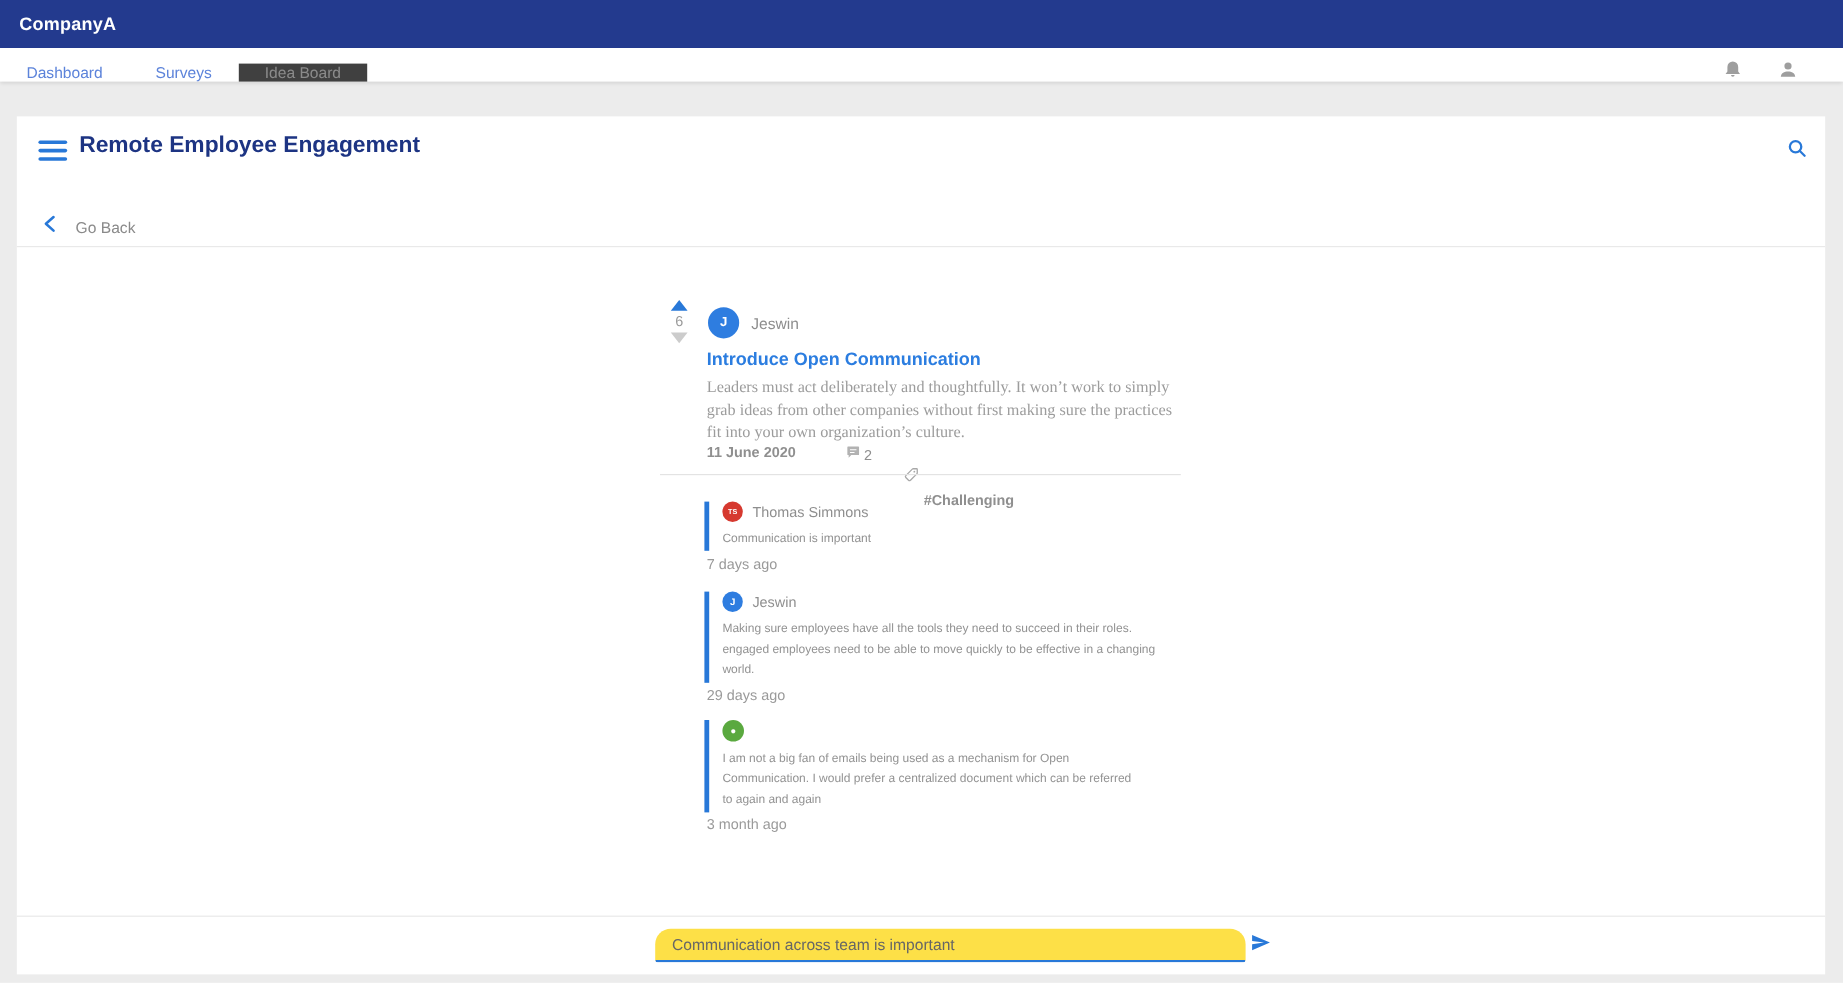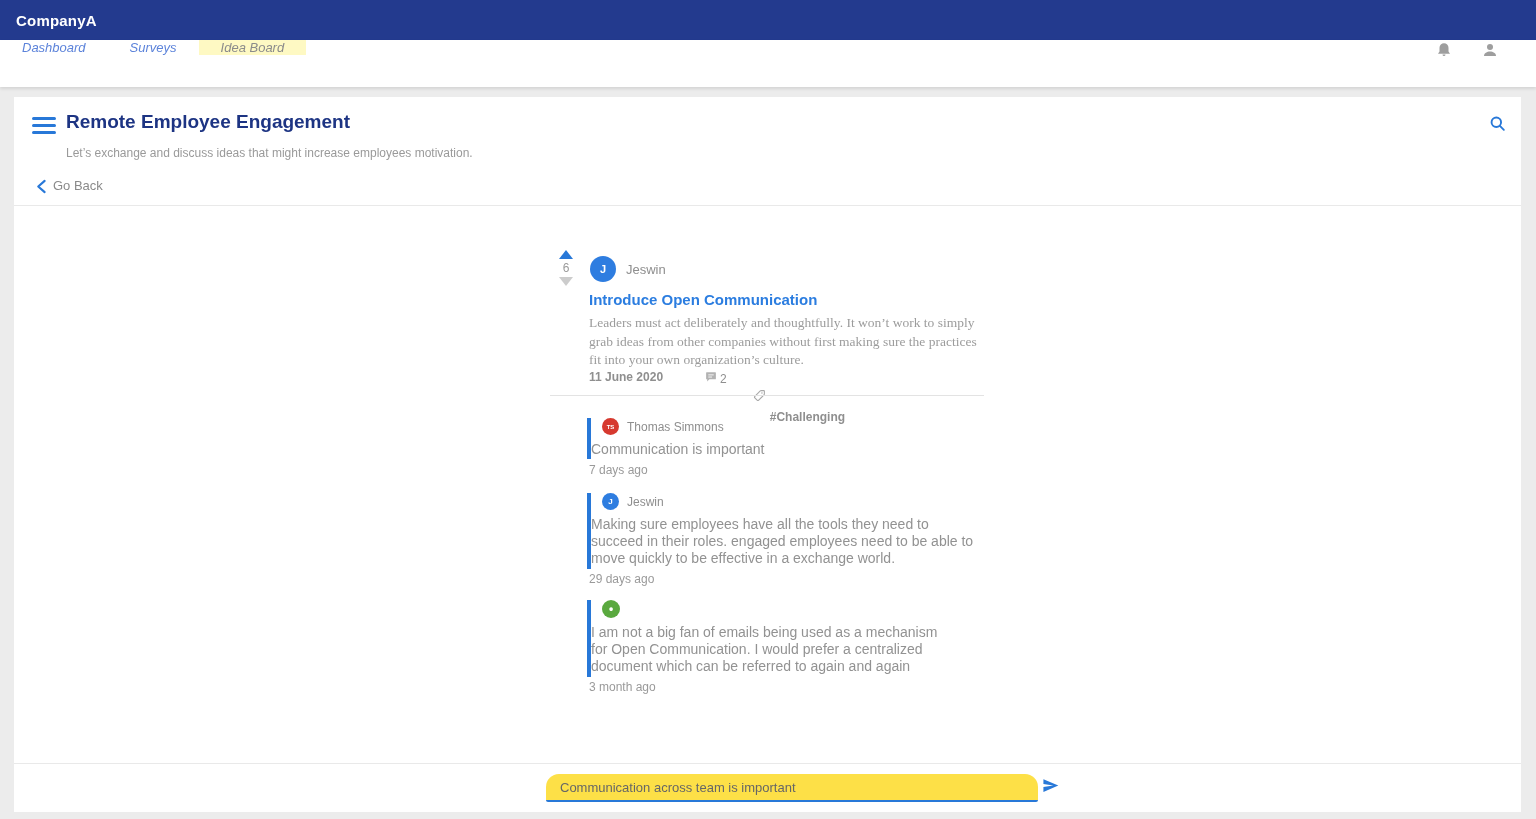--- a/index.html
+++ b/index.html
@@ -12,34 +12,33 @@
   }
   
   .navbar {
     position:absolute; left:0; top:0; width:1536px; height:40px;
     background:#233a8e;
     display:flex; align-items:center;
   }
   .brand { color:#ffffff; font-size:15px; font-weight:bold; margin-left:16px; letter-spacing:.2px; }
   
   .tabbar {
-    position:absolute; left:0; top:40px; width:1536px; height:47px;
+    position:absolute; left:0; top:40px; width:1536px; height:28px;
     background:#ffffff;
-    display:flex; align-items:flex-start;
+    display:flex; align-items:flex-end;
     box-shadow:0 2px 3px rgba(0,0,0,.10);
     z-index:5;
-    font-style:italic;
   }
   .tab {
     display:flex; align-items:center;
     padding:0 22px;
     font-size:13px; color:#5c83da;
     cursor:pointer; white-space:nowrap;
   }
-  .tab.active { background:#fef9c3; color:#8b8b8b; }
+  .tab.active { background:#404040; color:#8b8b8b; }
   .tabbar-right {
     margin-left:auto; display:flex; align-items:center; gap:26px;
     padding-right:36px;
   }
   .icon-btn { width:20px; height:20px; display:flex; align-items:center; justify-content:center; cursor:pointer; }
   
   .card {
     position:absolute; left:14px; top:97px; width:1507px; height:715px;
     background:#ffffff;
   }
@@ -48,21 +47,21 @@
   .board-title {
     position:absolute; left:52px; top:14px;
     font-size:19px; font-weight:bold; color:#1d3483;
   }
   .board-subtitle {
     position:absolute; left:52px; top:49px;
     font-size:12px; color:#9a9a9a;
   }
   .goback {
     position:absolute; left:20px; top:81px;
-    display:flex; gap:2px; cursor:pointer;
+    display:flex; align-items:center; gap:12px; cursor:pointer;
   }
   .goback-label { font-size:13px; color:#8a8a8a; }
   .search-btn { position:absolute; left:1473px; top:16px; }
   .divider { position:absolute; height:1px; background:#e9e9e9; }
   .div-top { left:0; top:108px; width:1507px; }
   .div-post { left:536px; top:298px; width:434px; background:#e3e3e3; }
   .div-bottom { left:0; top:666px; width:1507px; }
   
   .vote-col { position:absolute; left:542px; top:153px; width:20px; display:flex; flex-direction:column; align-items:center; }
   .arrow-up { width:0; height:0; border-left:7px solid transparent; border-right:7px solid transparent; border-bottom:9px solid #2878d8; cursor:pointer; }
@@ -81,21 +80,21 @@
   .meta-comments { display:flex; align-items:flex-end; gap:2px; margin-left:41px; }
   .meta-tag { display:flex; align-items:center; gap:4px; margin-left:26px; }
   .tag-label { font-weight:600;margin-top:40px; }
   
   .comment { position:absolute; }
   .comment-bar { position:absolute; left:0; top:0; width:4px; height:100%; background:#2878d8; }
   .comment-avatar-row { display:flex; align-items:center; gap:8px; padding-left:15px; }
   .comment-avatar { width:17px; height:17px; font-size:6px; }
   .comment-avatar.lg { width:18px; height:18px; font-size:12px; font-weight:bold; }
   .comment-author { font-size:12px; color:#8e8e8e; }
-  .comment-text { padding-left:4px; margin-top:6px; font-size:14px; line-height:17px; color:#929292; }
+  .comment-text { padding-left:15px; margin-top:6px; font-size:10px; line-height:17px; color:#929292; }
   .comment-time { position:absolute; font-size:12px; color:#9a9a9a; }
   .c1 { left:573px; top:321px; width:402px; height:41px; }
   .c1-time { left:575px; top:366px; }
   .c2 { left:573px; top:396px; width:402px; height:76px; }
   .c2-time { left:575px; top:475px; }
   .c3 { left:573px; top:503px; width:402px; height:77px; }
   .c3-time { left:575px; top:583px; }
   .c2 .comment-text { width:388px; }
   .c3 .comment-text { width:360px; }
   
@@ -137,21 +136,20 @@
 
 <div class="card">
 
   <div class="hamburger">
     <span></span>
       <span></span>
       <span></span>
   </div>
 
   <div class="board-title">Remote Employee Engagement</div>
-  <div class="board-subtitle">Let’s exchange and discuss ideas that might increase employees motivation.</div>
 
   <div class="goback">
     <span>
       <svg width="17" height="17" viewBox="0 0 24 24" fill="none">
           <polyline points="15,4 6,12 15,20" stroke="#2878d8" stroke-width="3" stroke-linecap="round" stroke-linejoin="round"></polyline>
         </svg>
     </span>
     <span class="goback-label">Go Back</span>
   </div>
 
@@ -209,21 +207,21 @@
     <div class="comment-text">Communication is important</div>
   </div>
   <div class="comment-time c1-time">7 days ago</div>
 
   <div class="comment c2">
     <div class="comment-bar"></div>
     <div class="comment-avatar-row">
       <div class="avatar comment-avatar" style="font-size: 8px; background: rgb(46, 125, 224);">J</div>
       <div class="comment-author">Jeswin</div>
     </div>
-    <div class="comment-text">Making sure employees have all the tools they need to succeed in their roles. engaged employees need to be able to move quickly to be effective in a exchange world.</div>
+    <div class="comment-text">Making sure employees have all the tools they need to succeed in their roles. engaged employees need to be able to move quickly to be effective in a changing world.</div>
   </div>
   <div class="comment-time c2-time">29 days ago</div>
 
   <div class="comment c3">
     <div class="comment-bar"></div>
     <div class="comment-avatar-row">
       <div class="avatar comment-avatar lg" style="background: rgb(90, 169, 63);">•</div>
       <div class="comment-author"></div>
     </div>
     <div class="comment-text">I am not a big fan of emails being used as a mechanism for Open Communication. I would prefer a centralized document which can be referred to again and again</div>

